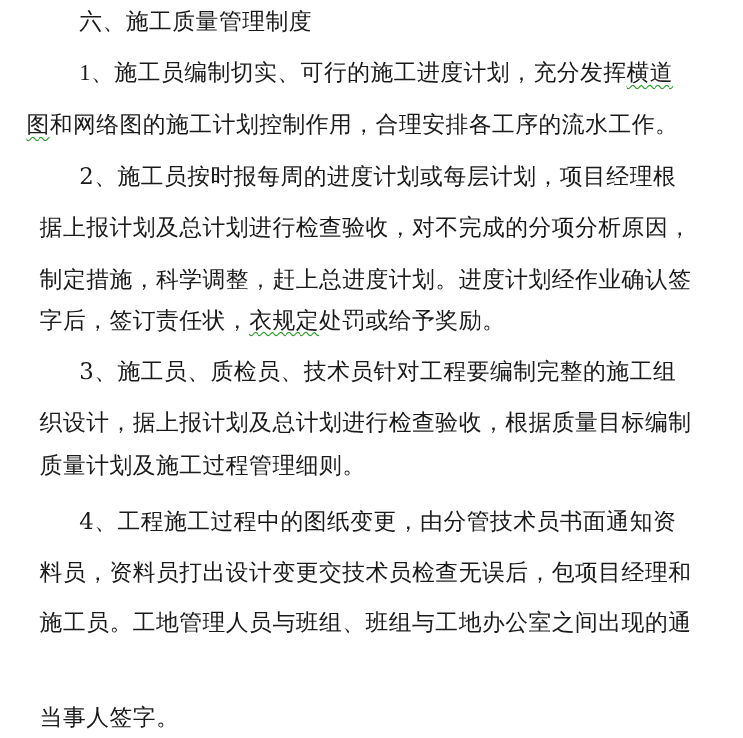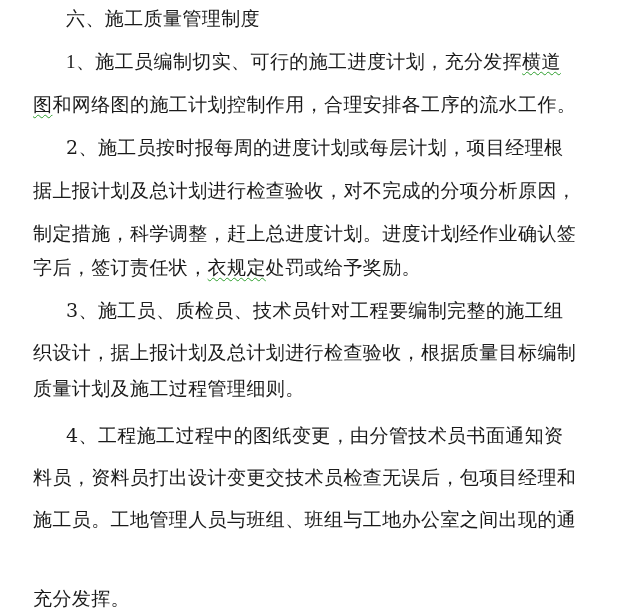--- a/index.html
+++ b/index.html
@@ -38,33 +38,33 @@
 </head>
 <body>
 
 <div class="page">
 
   <div class="line" style="left:66px; top:6px;">六、施工质量管理制度</div>
 
   <div class="line" style="left:66px; top:50px;font-family:Liberation Serif, serif;">
     <span>1、施工员编制切实、可行的施工进度计划，充分发挥</span><span class="squiggle">横道</span>
   </div>
-  <div class="line" style="left:33px; top:92px;">
+  <div class="line" style="left:22px; top:92px;">
     <span class="squiggle">图</span><span>和网络图的施工计划控制作用，合理安排各工序的流水工作。</span>
   </div>
 
   <div class="line" style="left:66px; top:135px;">2、施工员按时报每周的进度计划或每层计划，项目经理根</div>
   <div class="line" style="left:33px; top:178px;">据上报计划及总计划进行检查验收，对不完成的分项分析原因，</div>
   <div class="line" style="left:33px; top:255px;">
     <span>字后，签订责任状，</span><span class="squiggle">衣规定</span><span>处罚或给予奖励。</span>
   </div>
   <div class="line" style="left:33px; top:221px;">制定措施，科学调整，赶上总进度计划。进度计划经作业确认签</div>
 
   <div class="line" style="left:66px; top:298px;">3、施工员、质检员、技术员针对工程要编制完整的施工组</div>
   <div class="line" style="left:33px; top:340px;">织设计，据上报计划及总计划进行检查验收，根据质量目标编制</div>
   <div class="line" style="left:33px; top:376px;">质量计划及施工过程管理细则。</div>
 
   <div class="line" style="left:66px; top:423px;text-align:center;">4、工程施工过程中的图纸变更，由分管技术员书面通知资</div>
   <div class="line" style="left:33px; top:465px;">料员，资料员打出设计变更交技术员检查无误后，包项目经理和</div>
   <div class="line" style="left:33px; top:507px;">施工员。工地管理人员与班组、班组与工地办公室之间出现的通</div>
-  <div class="line" style="left:33px; top:586px;">充分发挥。</div>
+  <div class="line" style="left:33px; top:586px;">当事人签字。</div>
 
 </div>
 
 </body></html>

